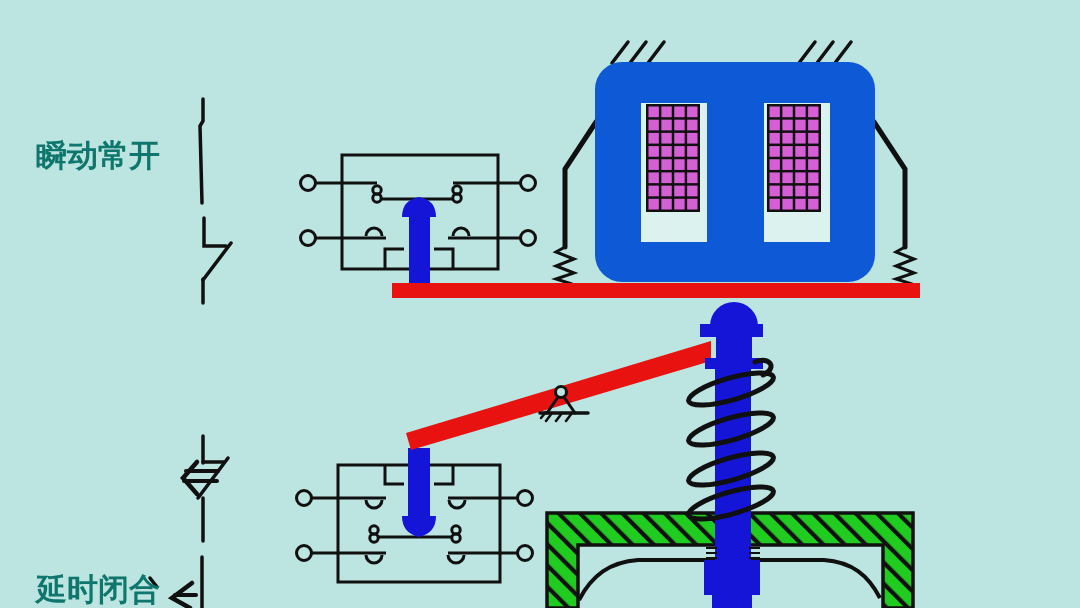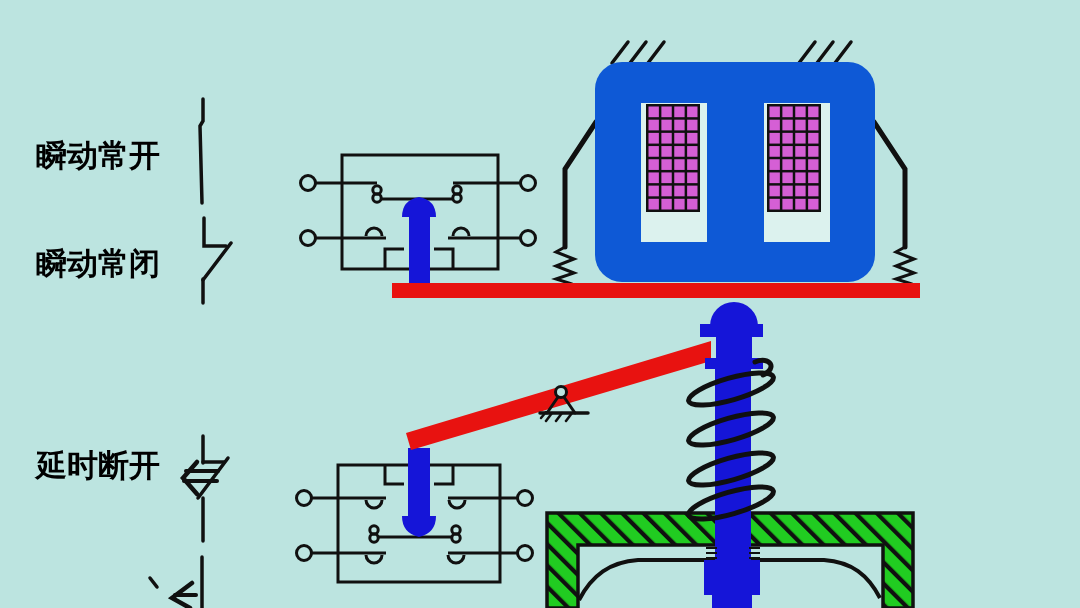--- a/index.html
+++ b/index.html
@@ -11,21 +11,21 @@
     overflow:hidden;
   }
   #stage svg{position:absolute;left:0;top:0;}
   .label{
     position:absolute;
     left:36px;
     font-family:"DejaVu Serif","Liberation Serif",serif;
     font-size:31px;
     font-weight:600;
     letter-spacing:0px;
-    color:#000000;
+    color:#0f766e;
     white-space:nowrap;
     line-height:1;
   }
 </style>
 </head>
 <body>
 
 <div id="stage">
 
   <svg viewBox="0 0 1080 608" width="1080" height="608">
@@ -248,15 +248,14 @@
       <line x1="564" y1="397" x2="575" y2="413" stroke-width="3"></line>
       <line x1="540" y1="413" x2="588" y2="413" stroke-width="3.5"></line>
       <line x1="546" y1="421" x2="552" y2="413" stroke-width="2.5"></line>
       <line x1="556" y1="421" x2="562" y2="413" stroke-width="2.5"></line>
       <line x1="566" y1="421" x2="572" y2="413" stroke-width="2.5"></line>
       <line x1="541" y1="418" x2="546" y2="412" stroke-width="2.5"></line>
     </g>
   </svg>
 
   <div class="label" style="top:140px">瞬动常开</div>
-  <div class="label" style="top:248px">瞬动常闭</div>
-  <div class="label" style="top:450px">延时断开</div>
+  <div class="label" style="top:574px">延时闭合</div>
 </div>
 
 </body></html>

